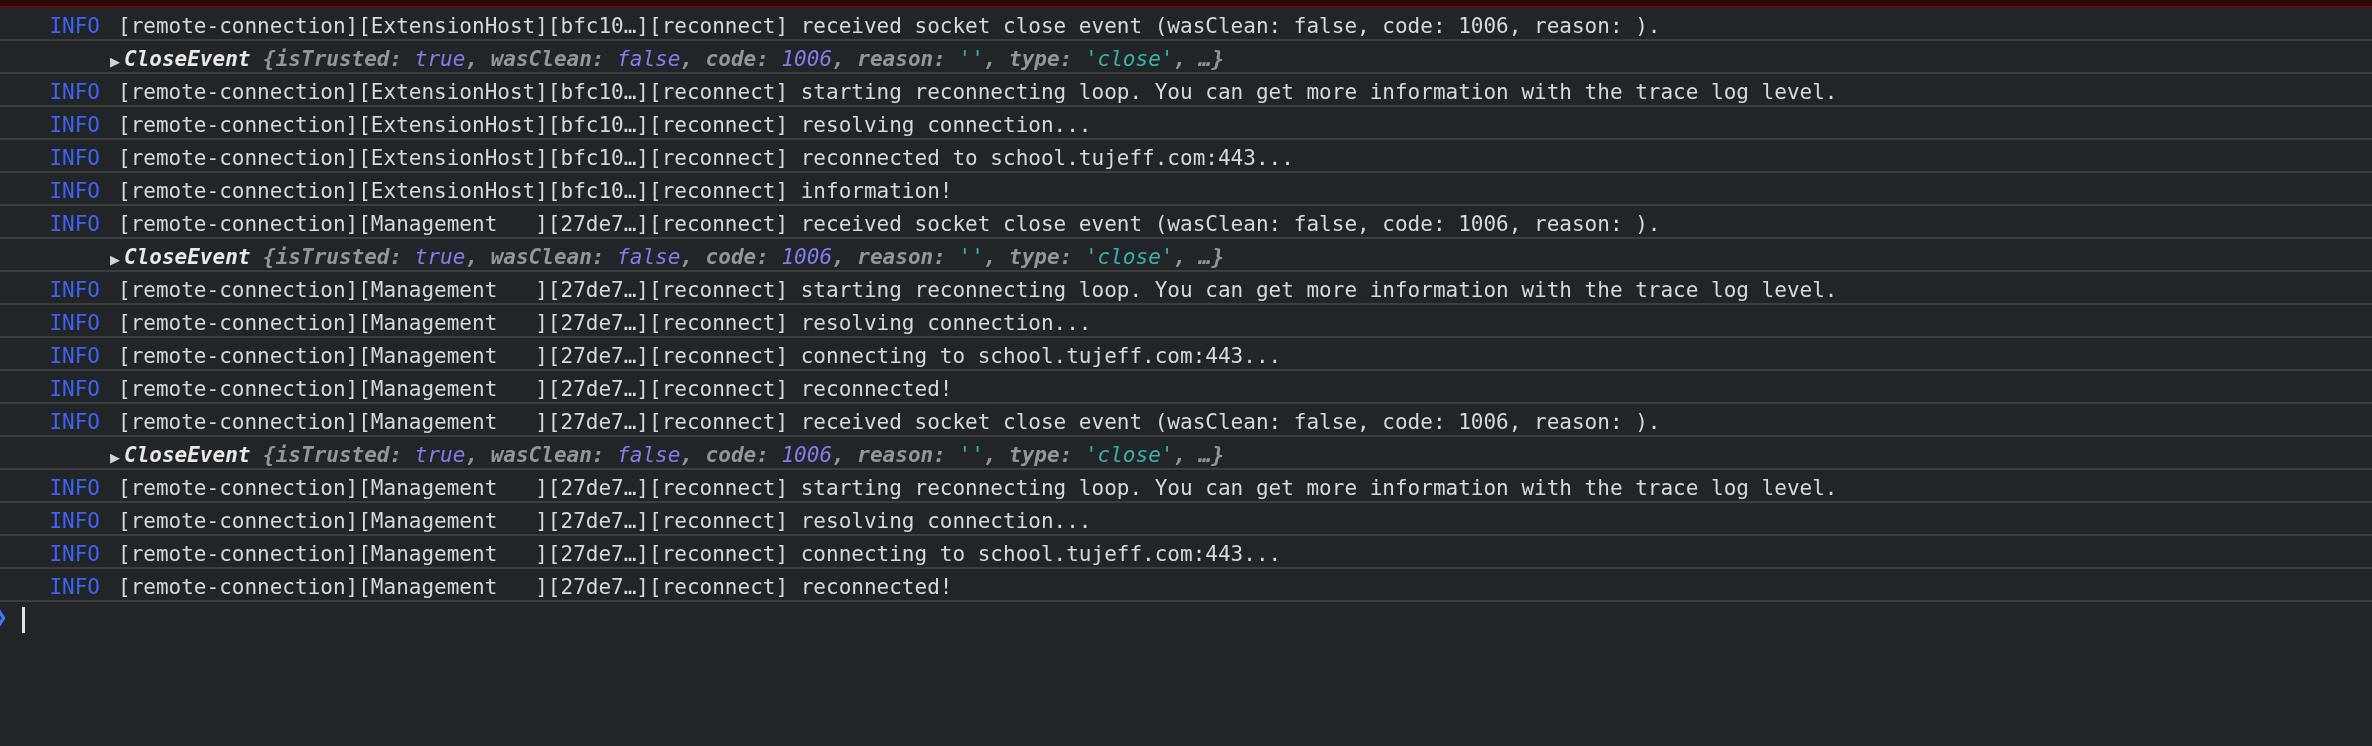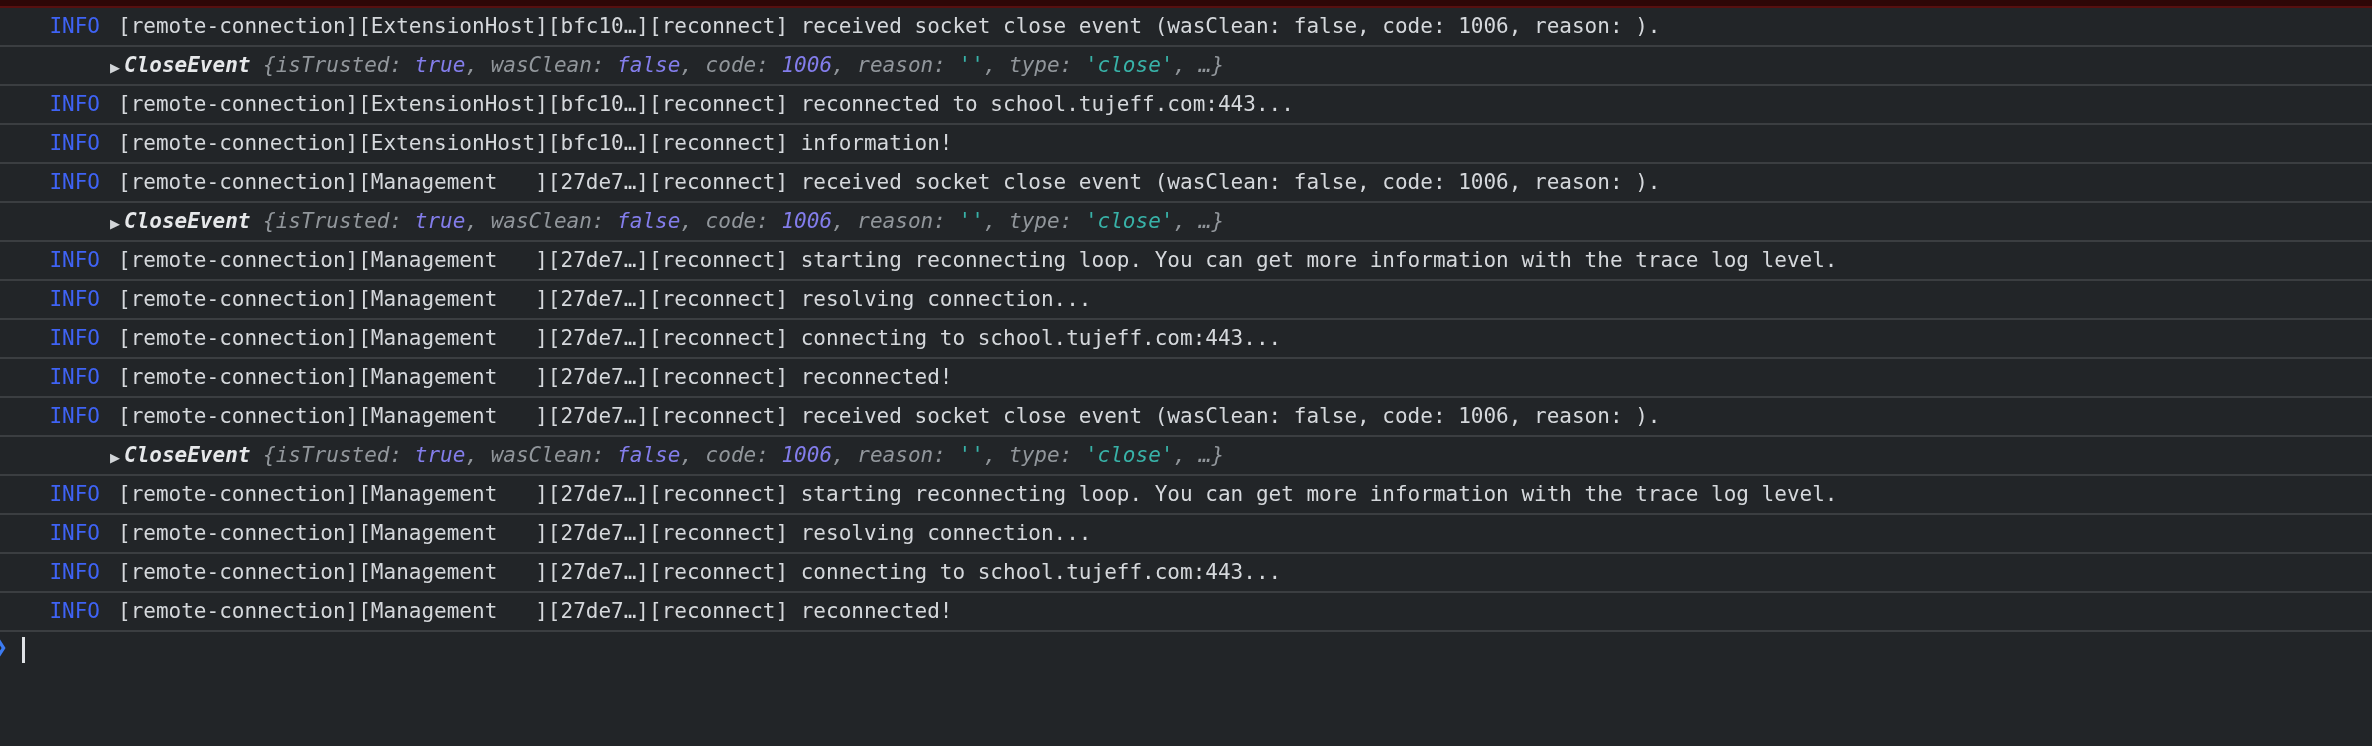--- a/index.html
+++ b/index.html
@@ -12,38 +12,38 @@
     width:2372px;height:746px;overflow:hidden;background:var(--bg);
     font-family:"DejaVu Sans Mono","Liberation Mono",monospace;
     font-size:21px;color:var(--text);
   }
   .console{width:100%;height:100%;}
   .error-strip{
     height:6px;background:var(--strip_bg);
     border-bottom:2px solid var(--strip_border);
   }
   .row{
-    height:39px;line-height:37px;border-bottom:2px solid var(--sep);
+    height:33px;line-height:37px;border-bottom:2px solid var(--sep);
     box-sizing:border-box;white-space:pre;overflow:hidden;
   }
   .level{
     display:inline-block;width:62px;margin-left:38px;text-align:right;
     vertical-align:top;
   }
   .level.info{color:var(--info);}
   .level.err{color:var(--err);margin-top:30px;}
   .msg{margin-left:18px;color:var(--text);}
   .twisty{
     display:inline-block;margin-left:10px;margin-right:4px;
     font-size:13px;color:#d2d5d8;vertical-align:baseline;
     font-family:"DejaVu Sans",sans-serif;
   }
   .objpreview{font-style:italic;}
   .objname{color:var(--objname);font-weight:bold;}
-  .muted{color:var(--muted);}
+  .muted{color:var(--muted);font-weight:bold;}
   .value{color:var(--value);}
   .value-bold{color:var(--value);font-weight:normal;}
   .string{color:var(--string);}
   .prompt-row{
     position:relative;height:36px;box-sizing:border-box;background:var(--bg);
   }
   .prompt-chevron{
     position:absolute;left:-7px;top:4px;color:var(--chevron);
     font-size:18px;font-weight:bold;font-family:"DejaVu Sans",sans-serif;
   }
@@ -53,20 +53,22 @@
   }
 </style>
 </head>
 <body>
 
 <div class="console">
   <div class="error-strip"></div>
   <div>
       <div class="row"><span class="level info">INFO</span><span class="msg">[remote-connection][ExtensionHost][bfc10…][reconnect] received socket close event (wasClean: false, code: 1006, reason: ).</span></div>
       <div class="row"><span class="level err">ERR</span><span class="twisty">▶</span><span class="objpreview"><span class="objname">CloseEvent </span><span class="muted">{isTrusted: </span><span class="value">true</span><span class="muted">, wasClean: </span><span class="value">false</span><span class="muted">, code: </span><span class="value-bold">1006</span><span class="muted">, reason: </span><span class="string">''</span><span class="muted">, type: </span><span class="string">'close'</span><span class="muted">, …}</span></span></div>
+      <div class="row"><span class="level info">INFO</span><span class="msg">[remote-connection][ExtensionHost][bfc10…][reconnect] starting reconnecting loop. You can get more information with the trace log level.</span></div>
+      <div class="row"><span class="level info">INFO</span><span class="msg">[remote-connection][ExtensionHost][bfc10…][reconnect] resolving connection...</span></div>
       <div class="row"><span class="level info">INFO</span><span class="msg">[remote-connection][ExtensionHost][bfc10…][reconnect] reconnected to school.tujeff.com:443...</span></div>
       <div class="row"><span class="level info">INFO</span><span class="msg">[remote-connection][ExtensionHost][bfc10…][reconnect] information!</span></div>
       <div class="row"><span class="level info">INFO</span><span class="msg">[remote-connection][Management   ][27de7…][reconnect] received socket close event (wasClean: false, code: 1006, reason: ).</span></div>
       <div class="row"><span class="level err">ERR</span><span class="twisty">▶</span><span class="objpreview"><span class="objname">CloseEvent </span><span class="muted">{isTrusted: </span><span class="value">true</span><span class="muted">, wasClean: </span><span class="value">false</span><span class="muted">, code: </span><span class="value-bold">1006</span><span class="muted">, reason: </span><span class="string">''</span><span class="muted">, type: </span><span class="string">'close'</span><span class="muted">, …}</span></span></div>
       <div class="row"><span class="level info">INFO</span><span class="msg">[remote-connection][Management   ][27de7…][reconnect] starting reconnecting loop. You can get more information with the trace log level.</span></div>
       <div class="row"><span class="level info">INFO</span><span class="msg">[remote-connection][Management   ][27de7…][reconnect] resolving connection...</span></div>
       <div class="row"><span class="level info">INFO</span><span class="msg">[remote-connection][Management   ][27de7…][reconnect] connecting to school.tujeff.com:443...</span></div>
       <div class="row"><span class="level info">INFO</span><span class="msg">[remote-connection][Management   ][27de7…][reconnect] reconnected!</span></div>
       <div class="row"><span class="level info">INFO</span><span class="msg">[remote-connection][Management   ][27de7…][reconnect] received socket close event (wasClean: false, code: 1006, reason: ).</span></div>
       <div class="row"><span class="level err">ERR</span><span class="twisty">▶</span><span class="objpreview"><span class="objname">CloseEvent </span><span class="muted">{isTrusted: </span><span class="value">true</span><span class="muted">, wasClean: </span><span class="value">false</span><span class="muted">, code: </span><span class="value-bold">1006</span><span class="muted">, reason: </span><span class="string">''</span><span class="muted">, type: </span><span class="string">'close'</span><span class="muted">, …}</span></span></div>

